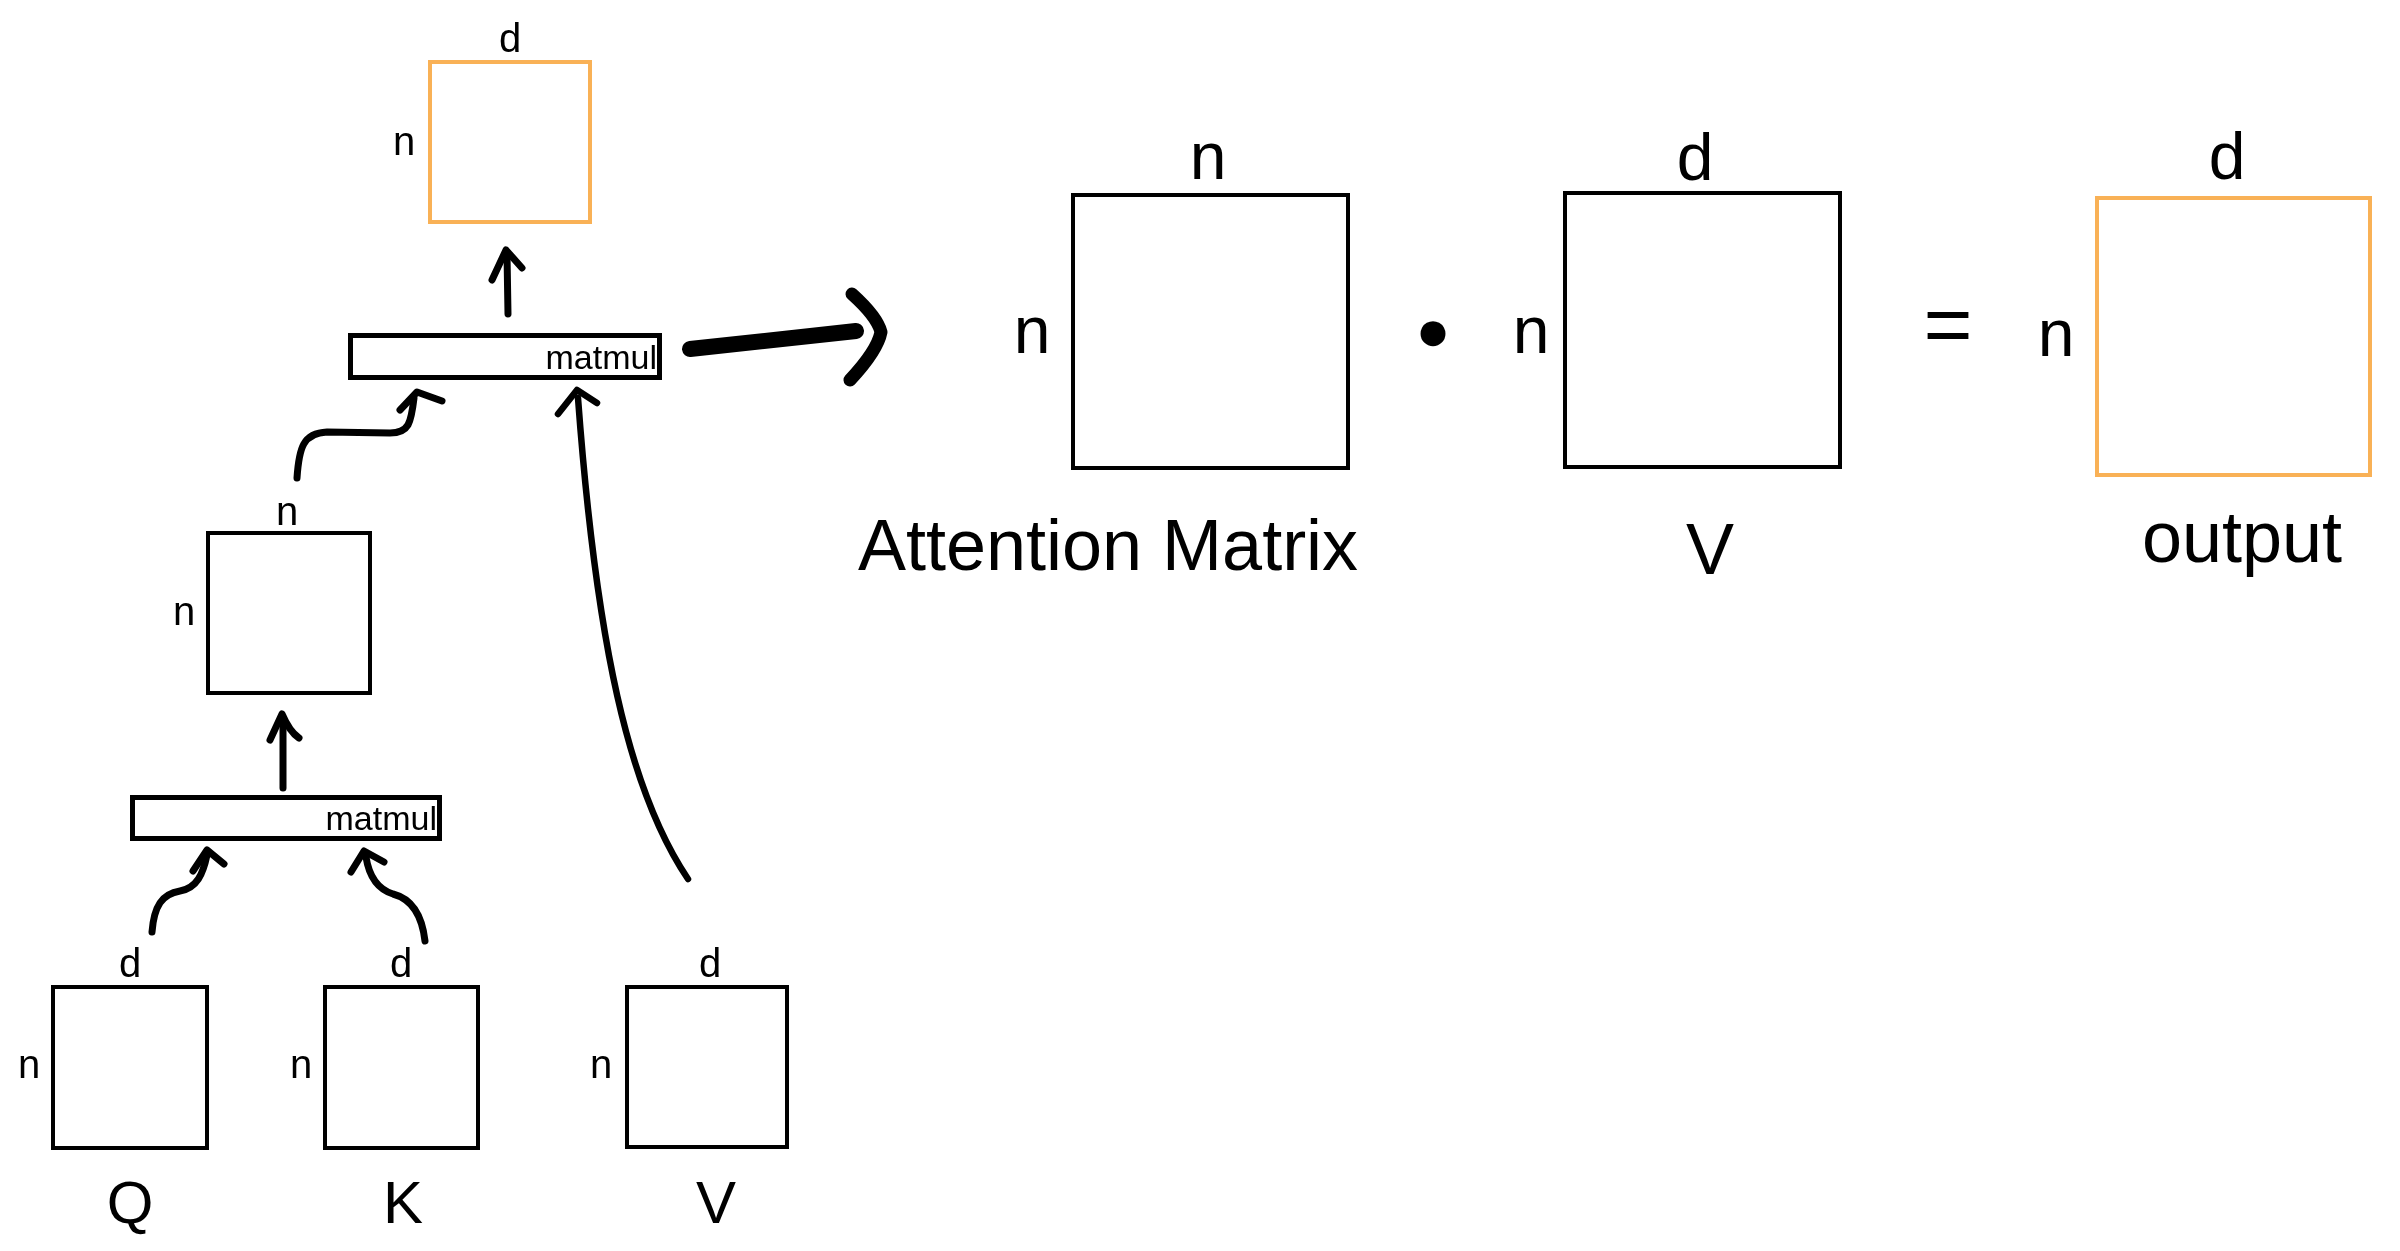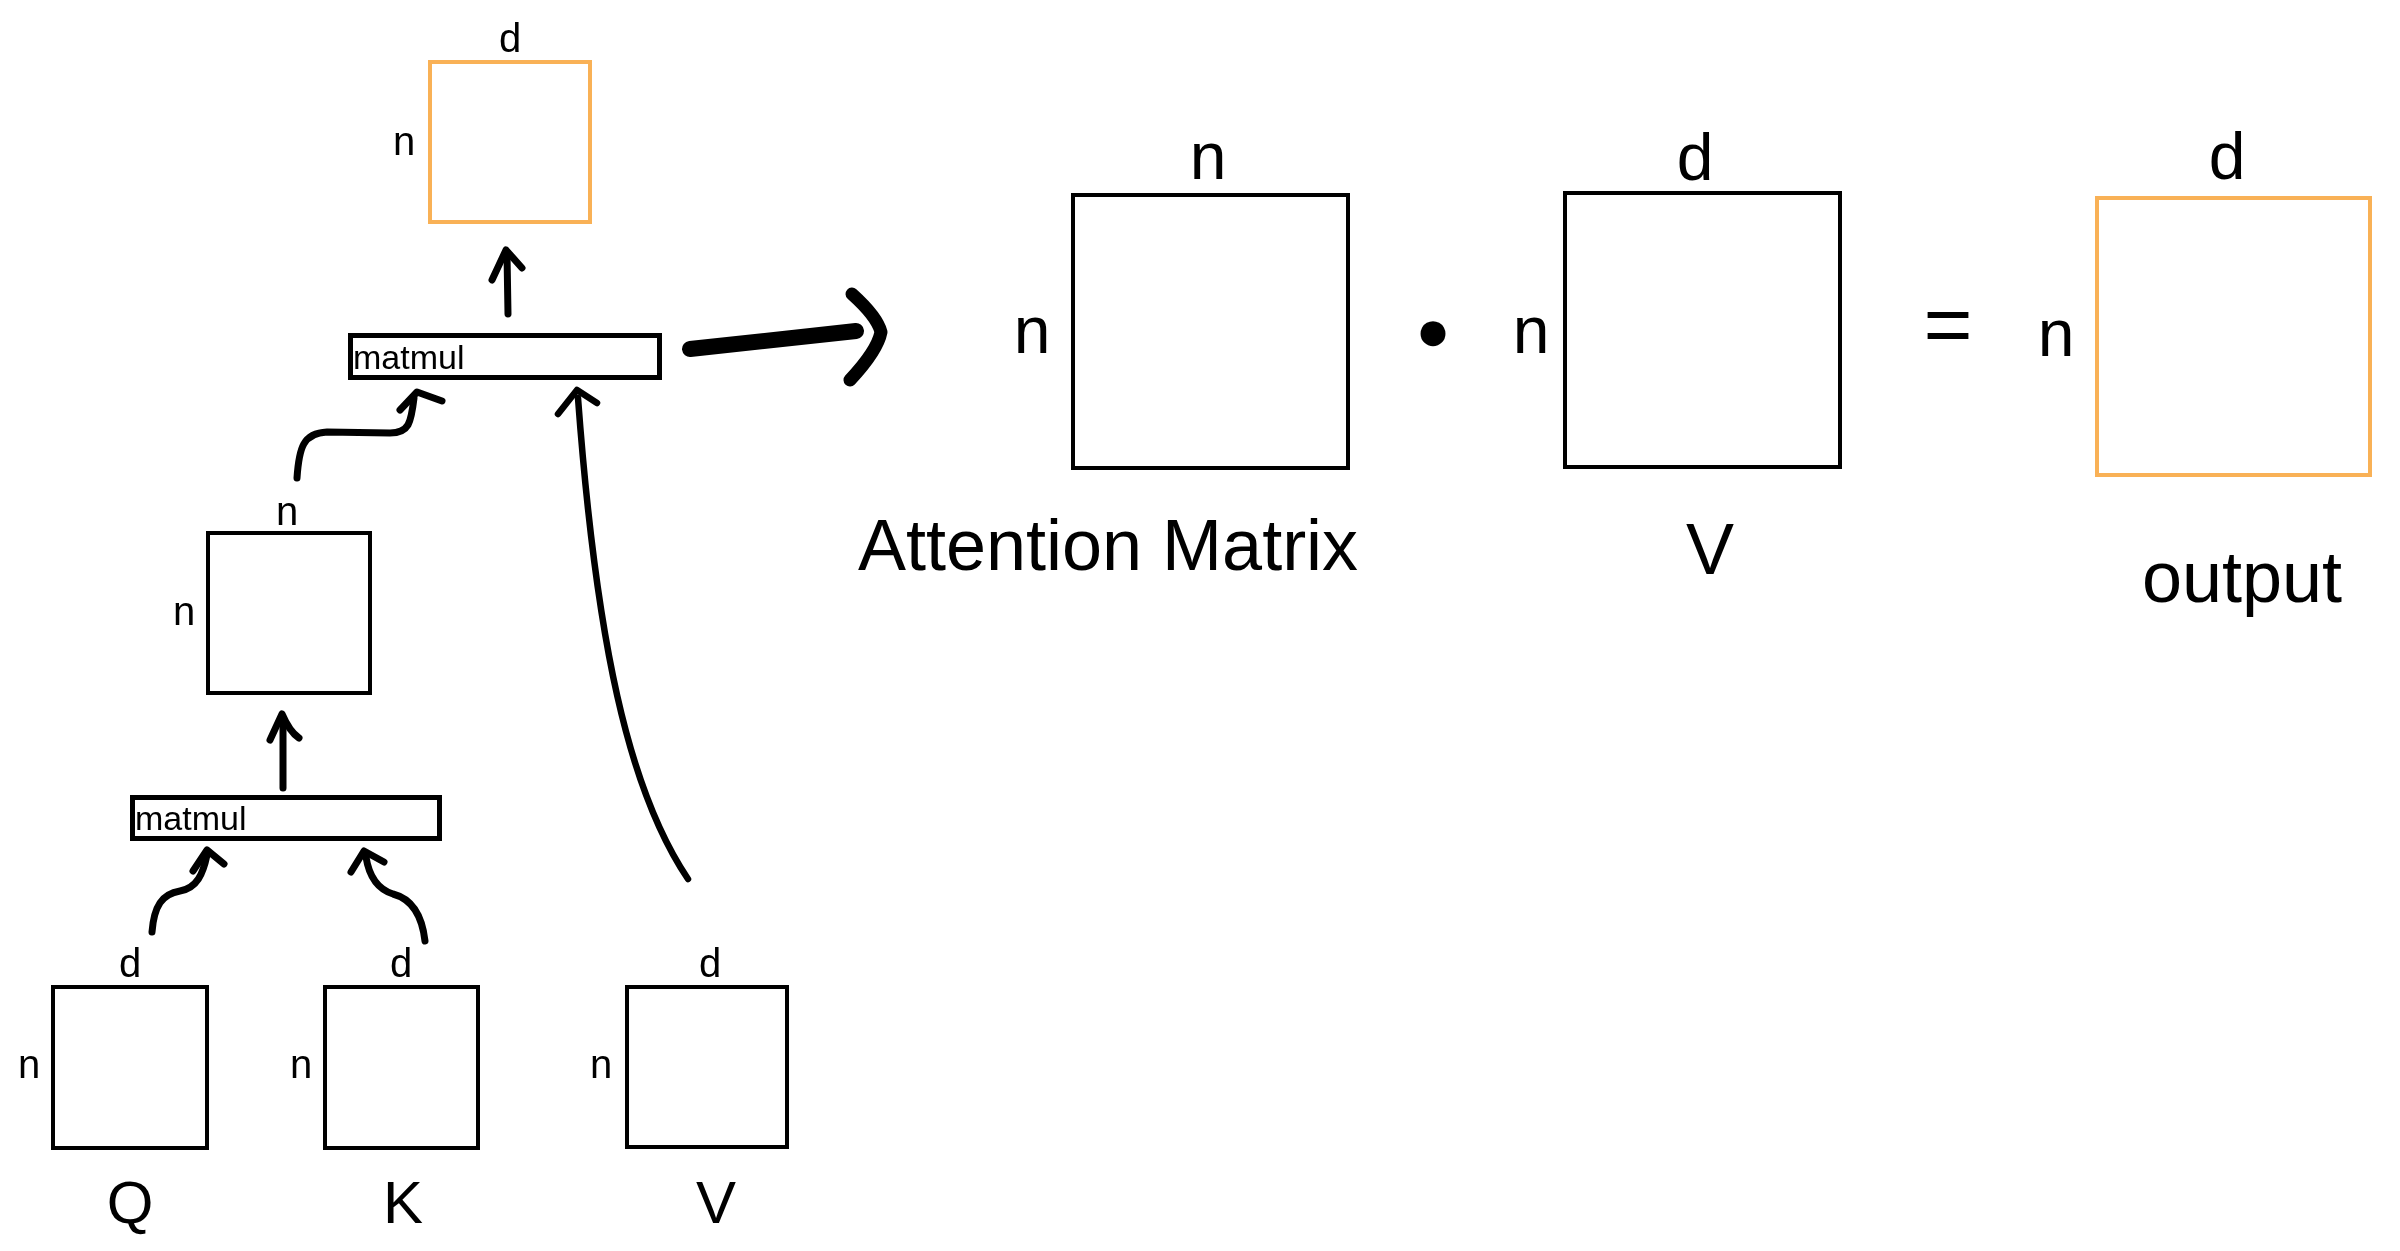--- a/index.html
+++ b/index.html
@@ -19,21 +19,21 @@
     border: 4px solid #000;
   }
   .sq.orange { border: 4px solid #F9B156; }
   .opbox {
     position: absolute;
     box-sizing: border-box;
     border: 5px solid #000;
     background: #ffffff;
     display: flex;
     align-items: center;
-    justify-content: flex-start;
+    justify-content: flex-end;
     font-size: 34px;
     line-height: 1;
   }
   .lbl {
     position: absolute;
     transform: translate(-50%, -50%);
     white-space: nowrap;
     line-height: 1;
   }
   .dim-left  { font-size: 40px; }
@@ -101,21 +101,21 @@
   <div class="sq" style="left:1563px; top:191px; width:279px; height:278px;"></div>
   <div class="lbl dim-right" style="left:1695px; top:157px;">d</div>
   <div class="lbl dim-right" style="left:1531px; top:330px;">n</div>
   <div class="lbl caption" style="left:1710px; top:549px;">V</div>
 
   <div class="lbl equals" style="left:1948px; top:324px;">=</div>
 
   <div class="sq orange" style="left:2095px; top:196px; width:277px; height:281px;"></div>
   <div class="lbl dim-right" style="left:2227px; top:156px;">d</div>
   <div class="lbl dim-right" style="left:2056px; top:333px;">n</div>
-  <div class="lbl caption" style="left:2242px; top:577px;">output</div>
+  <div class="lbl caption" style="left:2242px; top:537px;">output</div>
 
   <svg class="overlay" viewBox="0 0 2400 1251">
 
     <g>
       <path d="M 508 314 L 507 254" stroke-width="7"></path>
       <path d="M 492 280 L 506 250 L 522 268" stroke-width="7"></path>
     </g>
 
     <g>
       <path d="M 297 478 C 299 448 303 433 327 432 L 390 433 C 409 433 411 423 414 398" stroke-width="7"></path>

